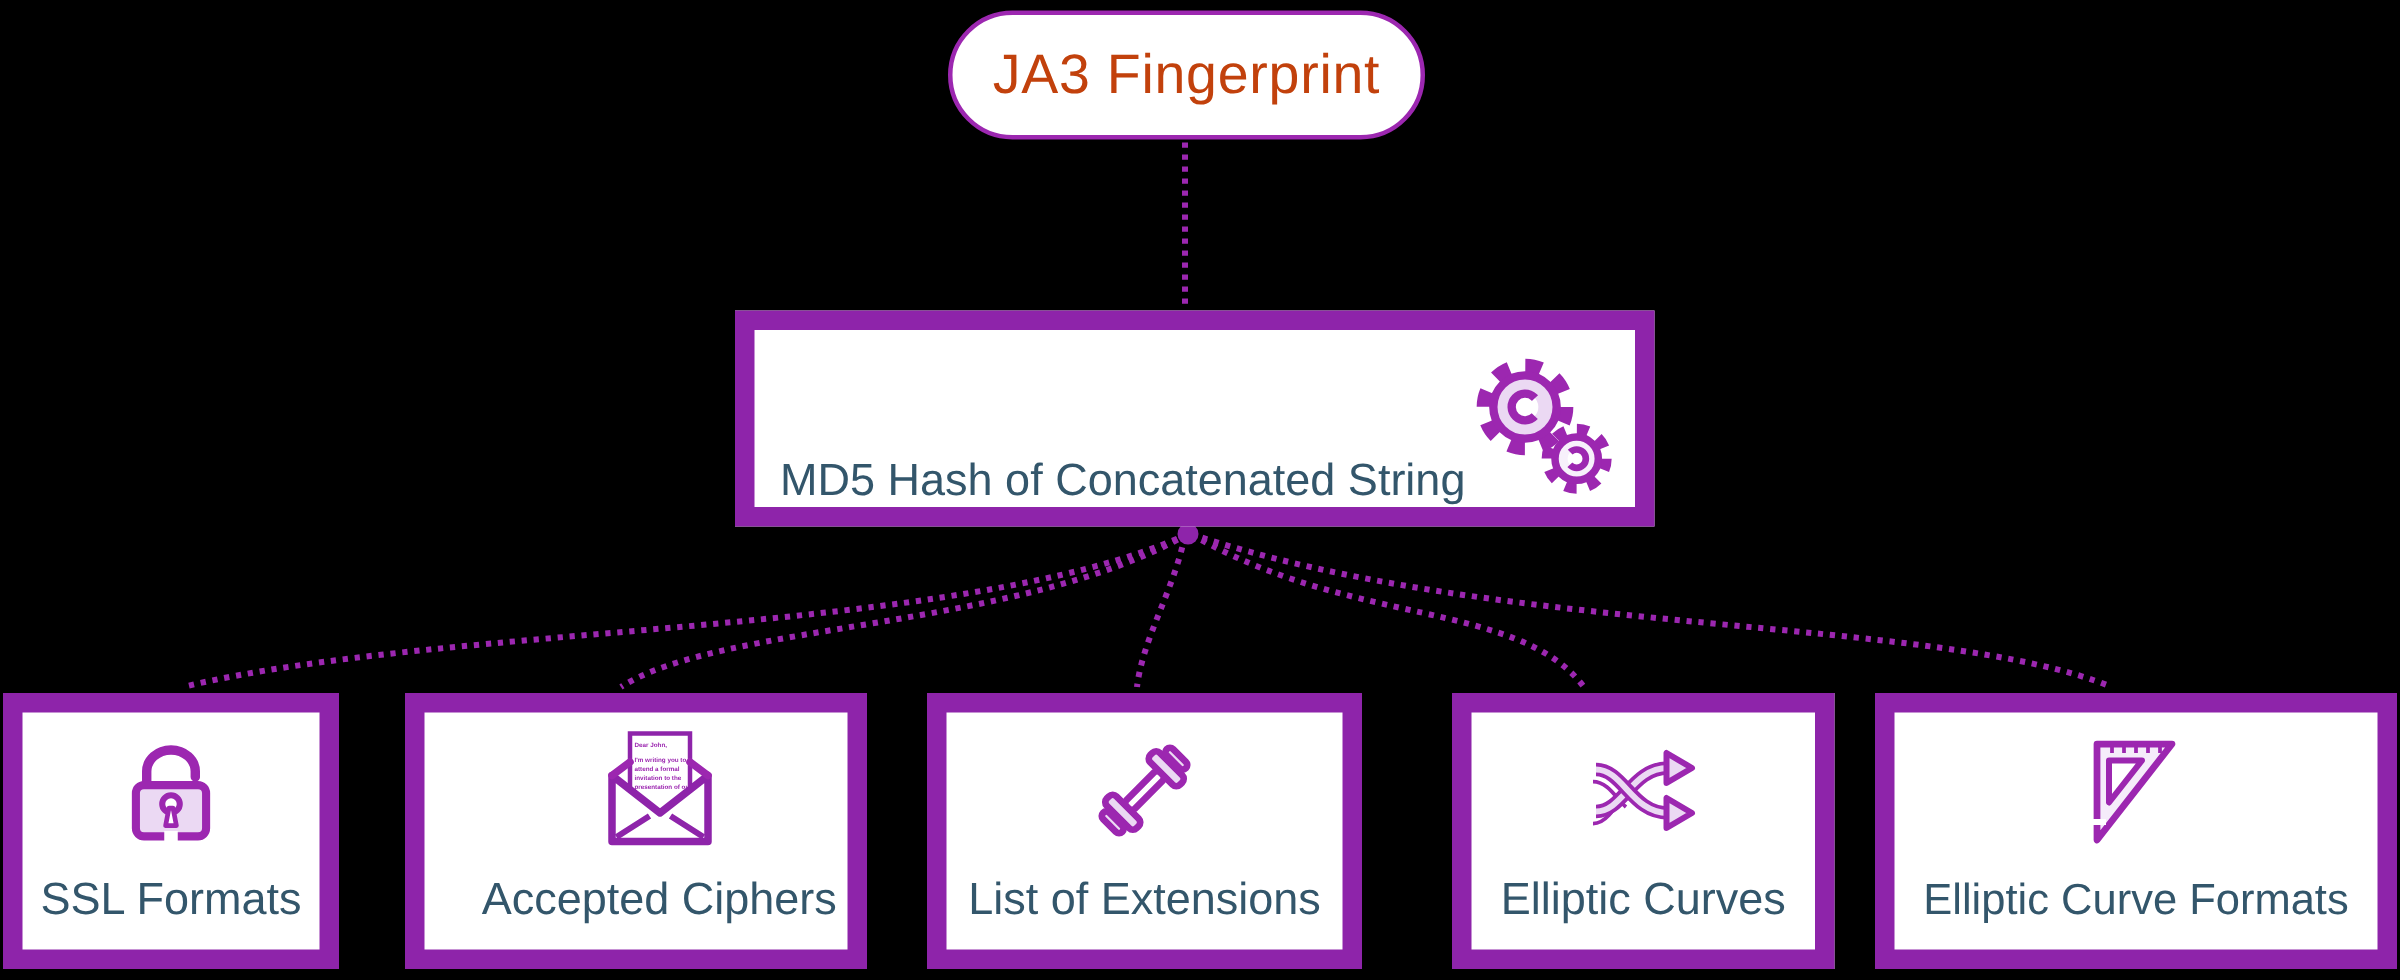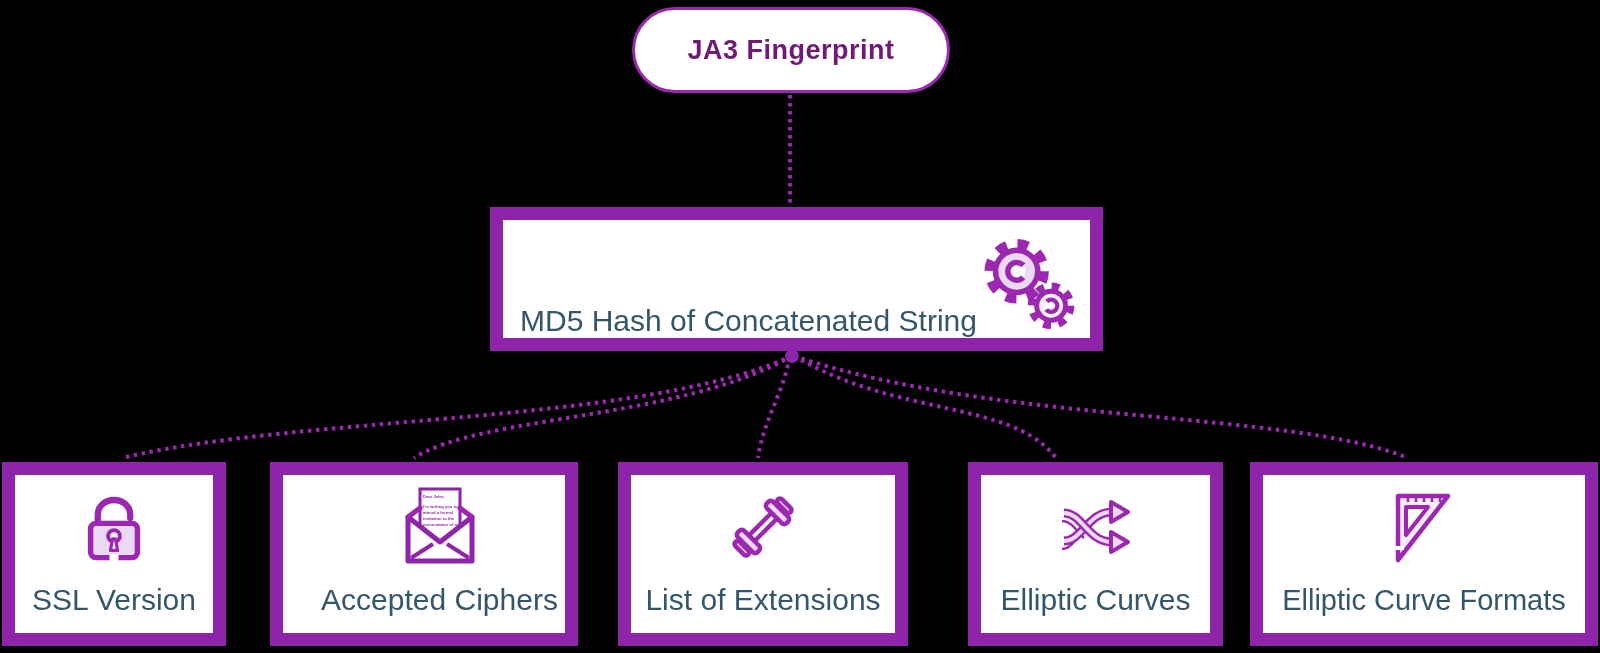--- a/index.html
+++ b/index.html
@@ -10,21 +10,21 @@
   svg{display:block;}
   .connectors{position:absolute;left:0;top:0;pointer-events:none;}
   .connectors path{fill:none;stroke:#9C27B0;stroke-width:4;stroke-dasharray:3.5 4.5;}
 
   .root-pill{
     position:absolute;left:632px;top:7px;width:318px;height:86px;box-sizing:border-box;
     background:#fff;border:3px solid #9C27B0;border-radius:44px;
     display:flex;align-items:center;justify-content:center;
   }
   .root-pill .root-label{
-    font-size:27px;font-weight:bold;color:#701a75;letter-spacing:.5px;
+    font-size:37px;font-weight:normal;color:#c2410c;letter-spacing:.5px;
   }
 
   .process-box{
     position:absolute;left:490px;top:207px;width:613px;height:144px;box-sizing:border-box;
     background:#fff;border:13px solid #8E24AA;
     display:flex;align-items:flex-end;
   }
   .process-label{
     flex:1;text-align:center;font-size:30px;color:#33566B;padding-left:14px;
   }
@@ -89,21 +89,21 @@
   <div class="leaf-box b1">
     <div class="leaf-icon">
       <svg width="72" height="80" viewBox="0 0 80 84">
         <path d="M22,38 v-10 a18,16 0 0 1 36,0 v4" class="icon-stroke" stroke-width="7" stroke-linecap="round"></path>
         <rect x="14" y="38" width="52" height="38" rx="6" fill="#EBD9F3" stroke="#9C27B0" stroke-width="6"></rect>
         <rect x="35" y="72" width="10" height="8" fill="#FFFFFF"></rect>
         <circle cx="40" cy="52" r="6.5" fill="#FFFFFF" stroke="#9C27B0" stroke-width="4.5"></circle>
         <polygon points="36,68 44,68 41.5,55 38.5,55" fill="#FFFFFF" stroke="#9C27B0" stroke-width="3.5" stroke-linejoin="round"></polygon>
       </svg>
     </div>
-    <span class="leaf-label">SSL Version</span>
+    <span class="leaf-label">SSL Formats</span>
   </div>
 
   <div class="leaf-box b2">
     <div class="leaf-icon">
       <svg width="80" height="80" viewBox="0 0 80 80">
         <rect x="20" y="2" width="40" height="52" fill="#FFFFFF" stroke="#8E24AA" stroke-width="3"></rect>
         <text x="23" y="11" class="letter-line">Dear John,</text>
         <text x="23" y="21" class="letter-line">I'm writing you to</text>
         <text x="23" y="27" class="letter-line">attend a formal</text>
         <text x="23" y="33" class="letter-line">invitation to the</text>

